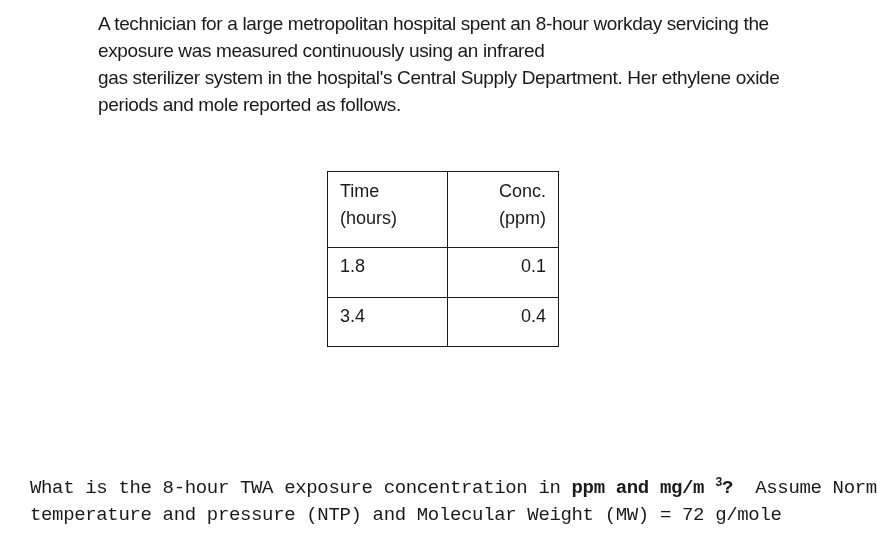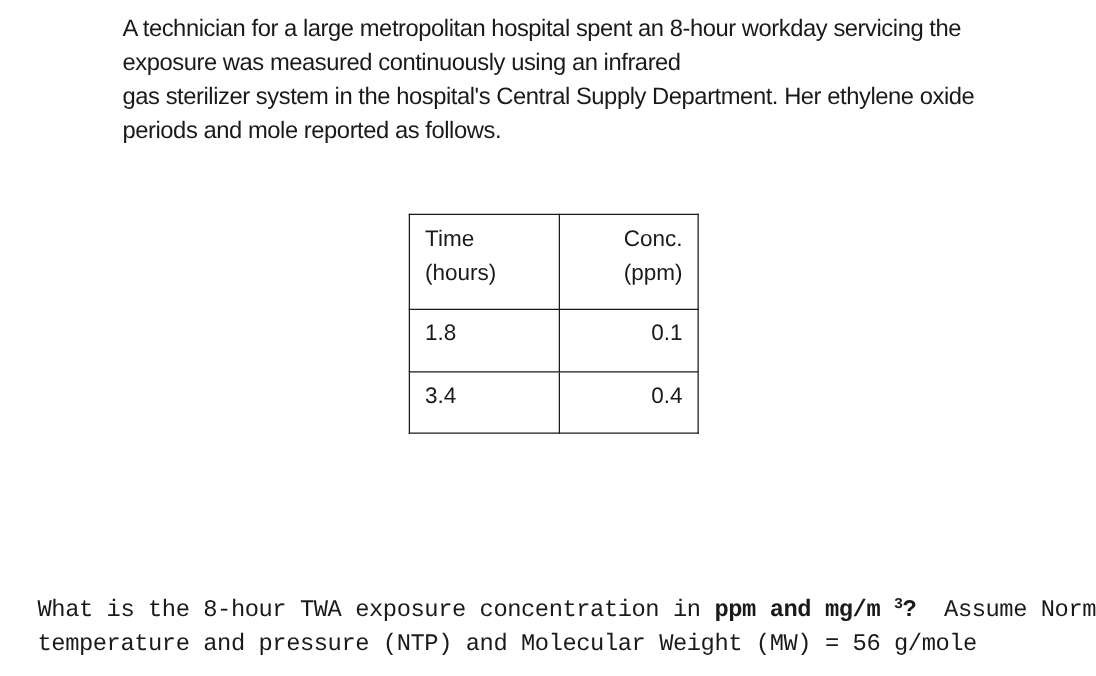--- a/index.html
+++ b/index.html
@@ -62,14 +62,14 @@
   </tr>
   <tr class="body">
     <td class="c1">3.4</td>
     <td class="c2">0.4</td>
   </tr>
 </tbody>
   </table>
 
 <div class="question">
   <span class="line"><span>What is the 8-hour TWA exposure concentration in </span><b><span>ppm and mg/m </span><sup>3</sup><span>?</span></b><span style="white-space:pre">  Assume Normal</span></span>
-  <span class="line">temperature and pressure (NTP) and Molecular Weight (MW) = 56 g/mole</span>
+  <span class="line">temperature and pressure (NTP) and Molecular Weight (MW) = 72 g/mole</span>
 </div>
 
 </body></html>

